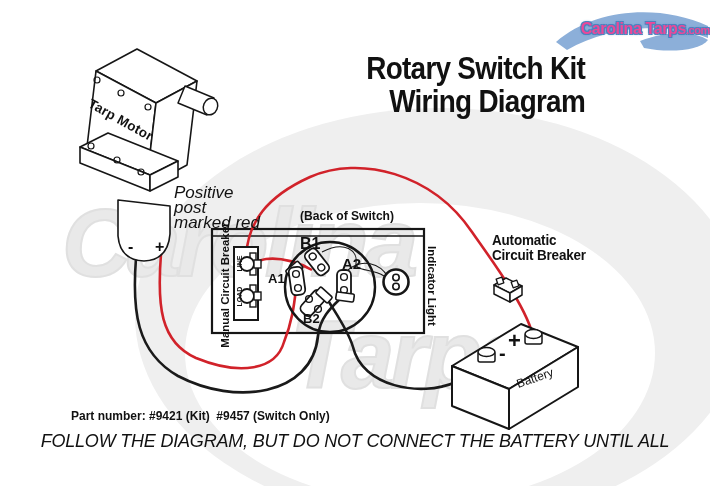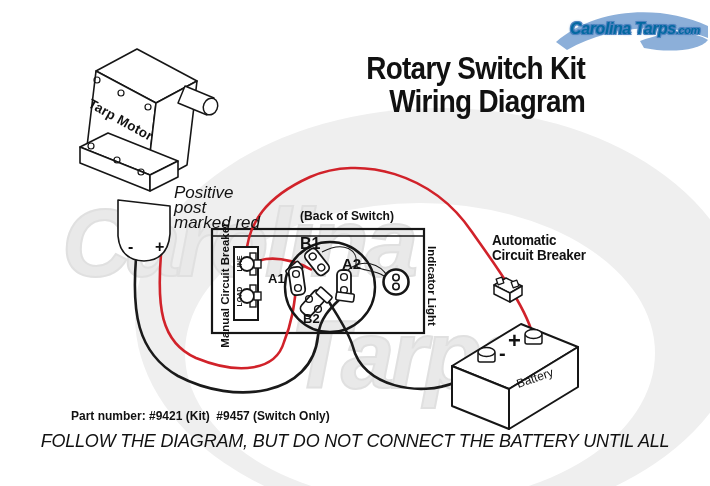--- a/index.html
+++ b/index.html
@@ -10,22 +10,22 @@
   .bold{font-weight:700;}
   .cond{transform:scaleX(.93);transform-origin:left top;letter-spacing:-.2px;}
   
   .wm-word{position:absolute;font-style:italic;font-weight:700;color:#e9e9e9;
            -webkit-text-stroke:2px #e0e0e0;letter-spacing:-4px;}
   
   #title{position:absolute;left:250px;top:52px;width:335px;text-align:right;
          font-weight:700;font-size:31px;line-height:33px;letter-spacing:-.8px;
          transform:scaleX(.9);transform-origin:right top;}
   
-  #logo-text{position:absolute;left:560px;top:20px;width:150px;text-align:center;
-     font-style:italic;font-weight:700;font-size:16px;letter-spacing:-.4px;color:#0369a1;
+  #logo-text{position:absolute;left:560px;top:20px;width:150px;text-align:right;
+     font-weight:700;font-size:16px;letter-spacing:-.4px;color:#ec4899;
      text-shadow:-1px -1px 0 var(--logo-outline),1px -1px 0 var(--logo-outline),
                  -1px 1px 0 var(--logo-outline),1px 1px 0 var(--logo-outline),
                   0 0 3px var(--logo-outline);}
   #logo-text .tld{font-size:11px;}
   .vtext{position:absolute;font-weight:700;white-space:nowrap;}
   .warning{position:absolute;left:0;top:431px;width:710px;text-align:center;
            font-style:italic;font-size:18px;line-height:21.5px;letter-spacing:-.2px;}
   svg{position:absolute;left:0;top:0;}
   .wire-red{stroke:var(--wire-red);fill:none;}
   .wire-black{stroke:var(--wire-black);fill:none;}

